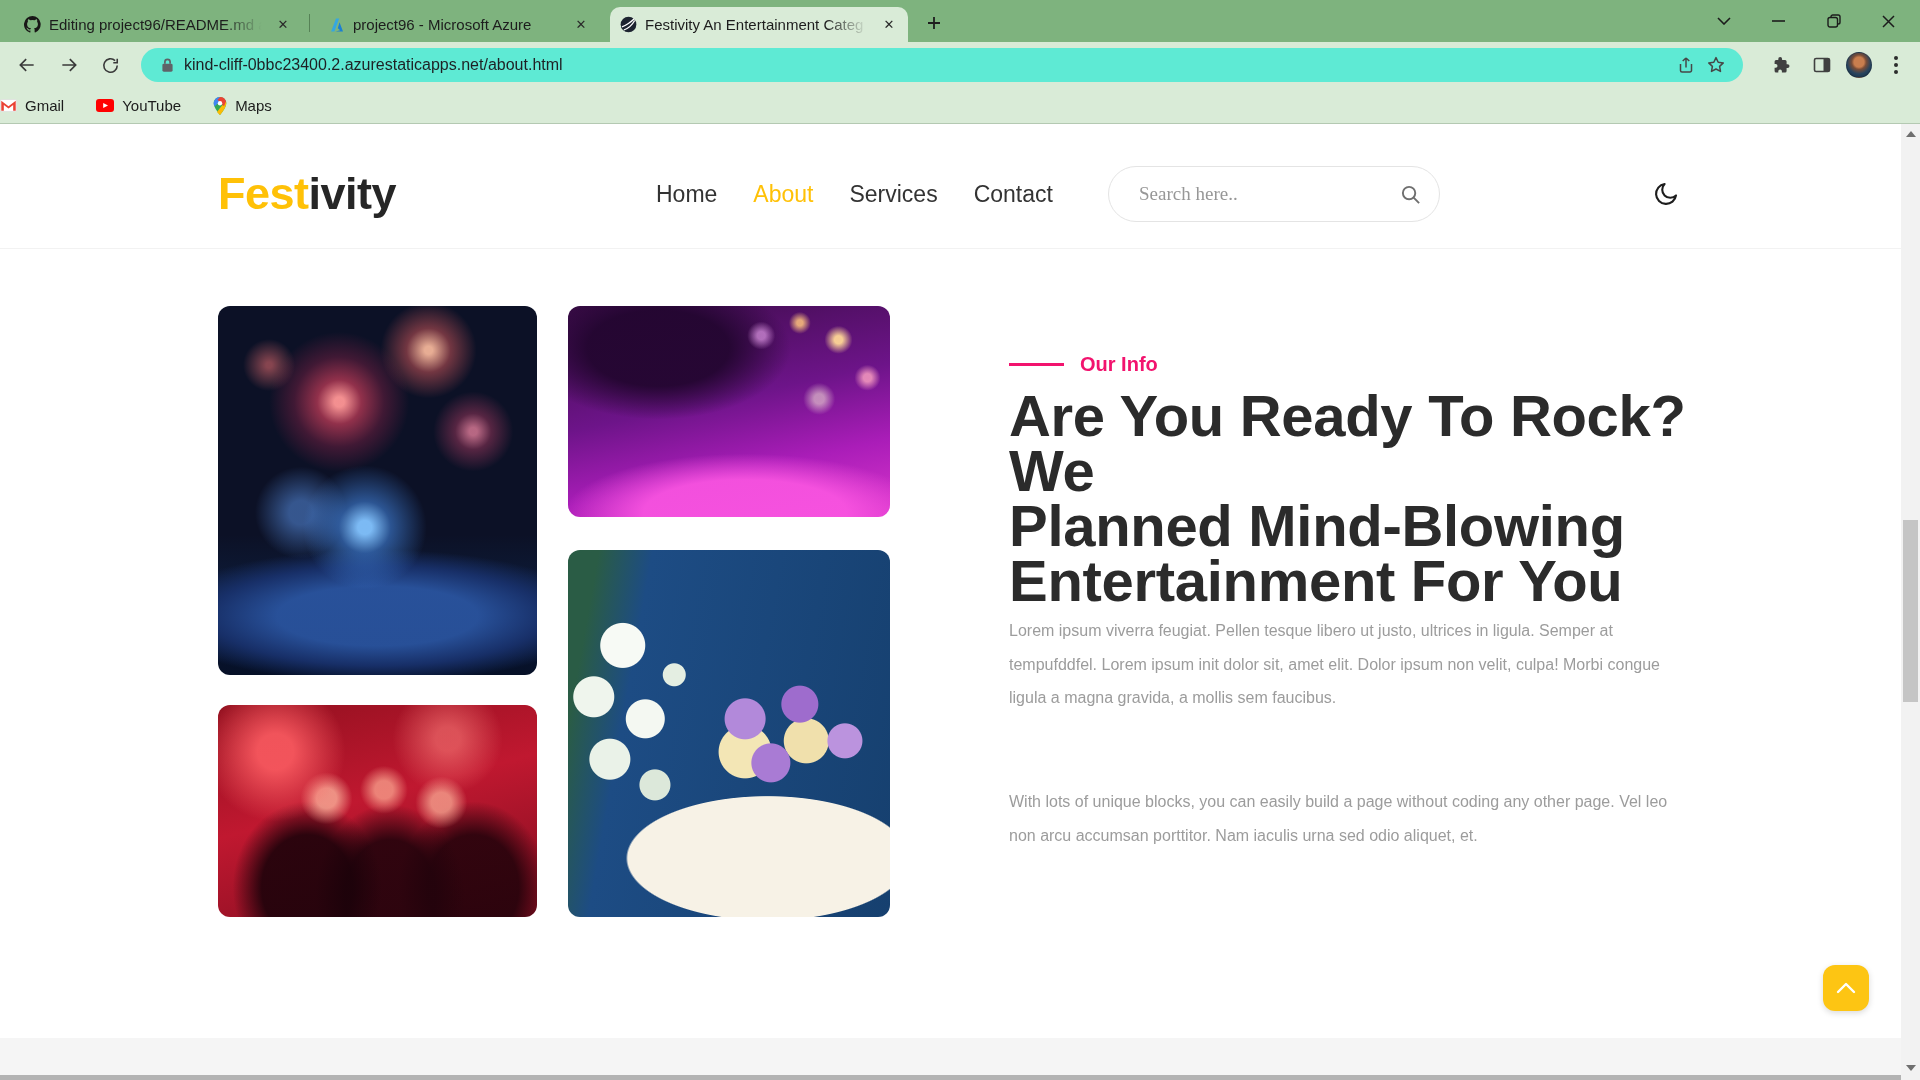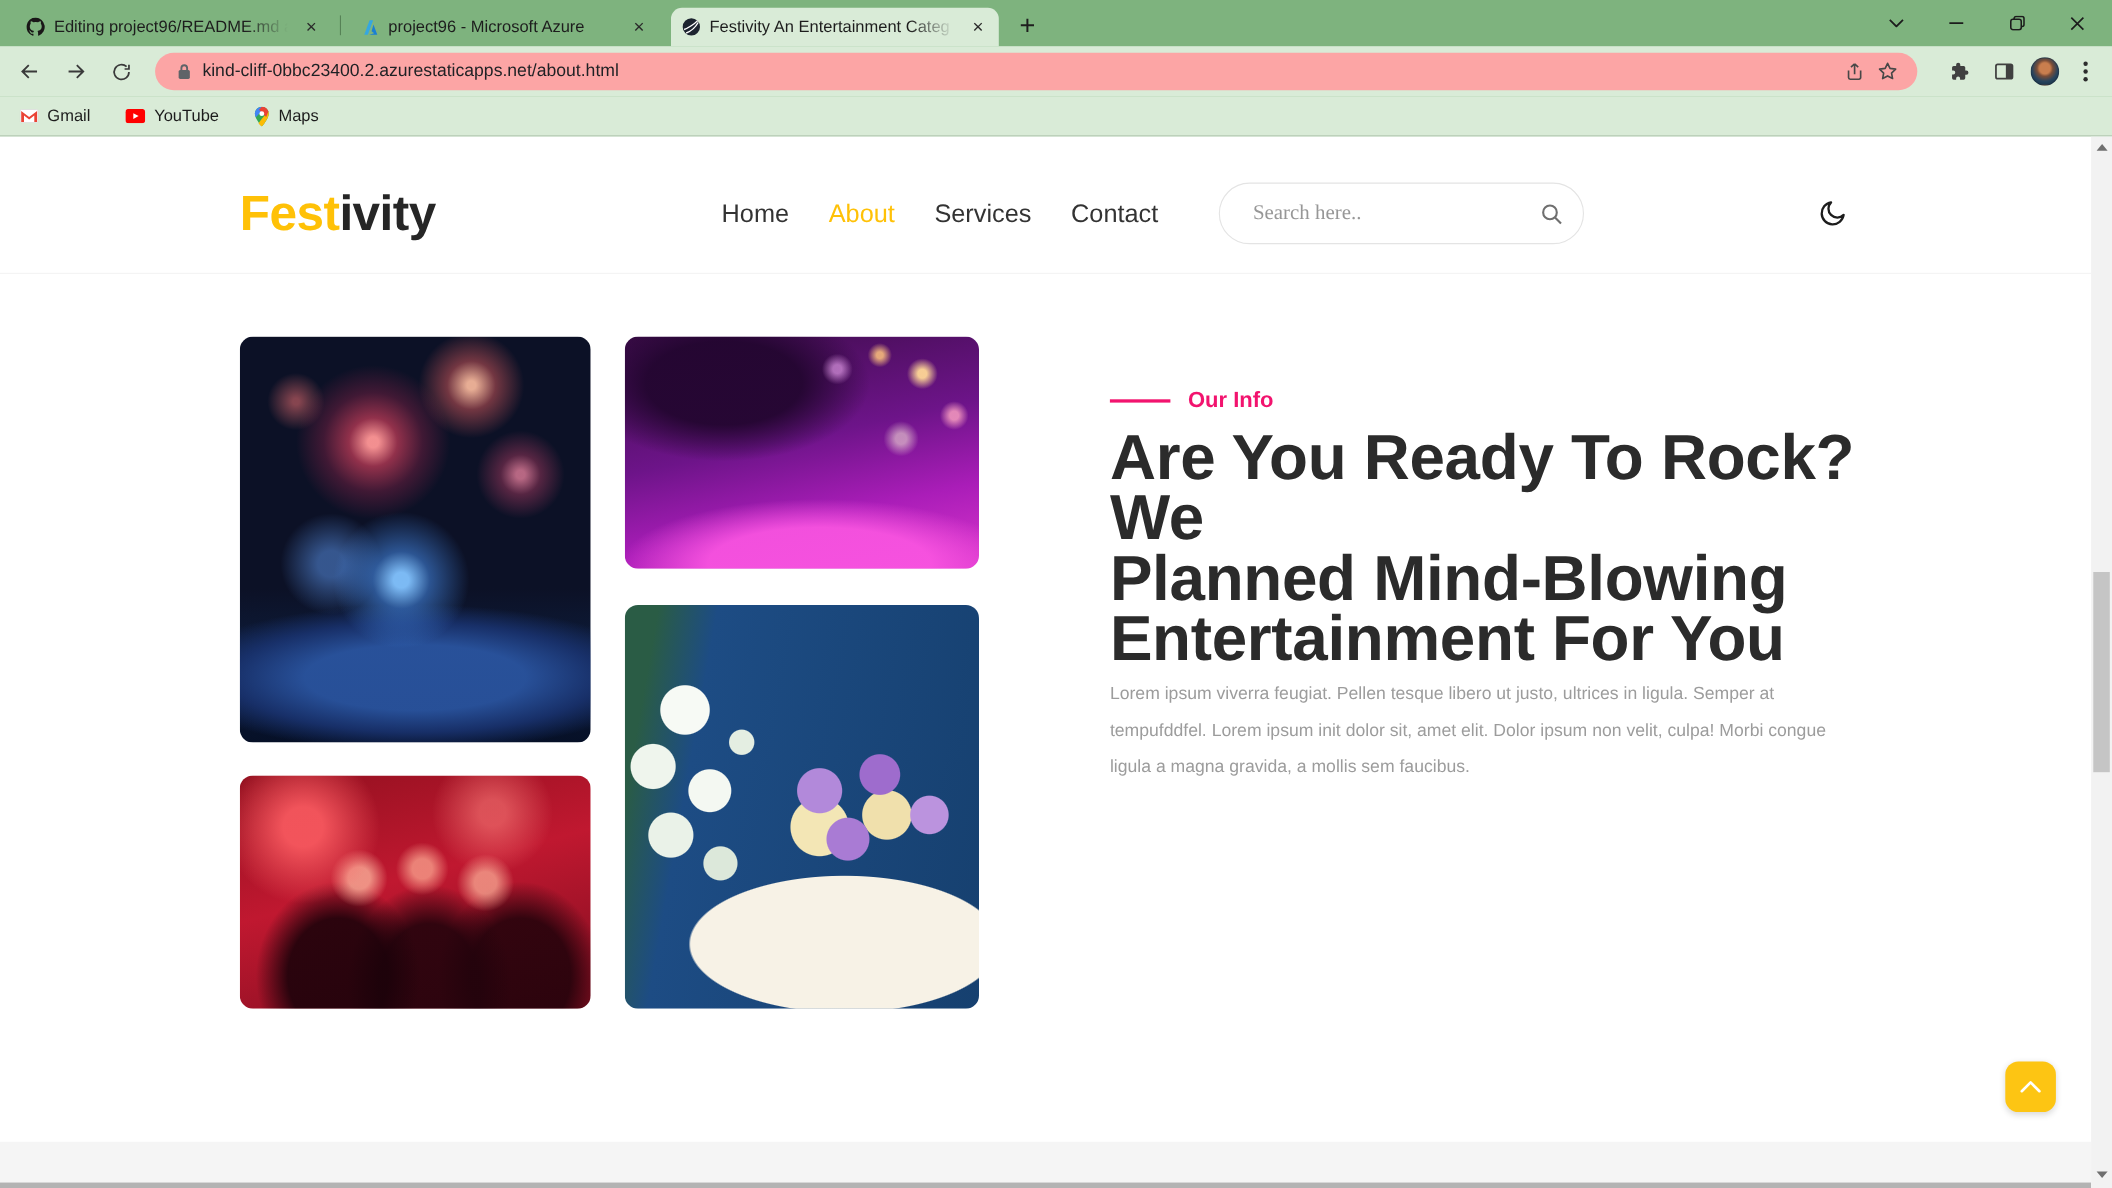--- a/index.html
+++ b/index.html
@@ -28,37 +28,37 @@
     display:flex;align-items:center;justify-content:center;}
   .win-controls{position:absolute;right:4px;top:0;height:42px;display:flex;}
   .win-btn{width:55px;height:42px;display:flex;align-items:center;justify-content:center;}
 
   
   .toolbar{position:absolute;top:42px;left:0;right:0;height:46px;background:#D9EBD7;}
   .nav-btn{position:absolute;top:6px;width:34px;height:34px;border-radius:50%;
     display:flex;align-items:center;justify-content:center;}
   .btn-back{left:10px;}.btn-forward{left:52px;}.btn-reload{left:93px;}
   .urlbar{position:absolute;left:141px;top:6px;width:1602px;height:34px;border-radius:17px;
-    background:#fca5a5;display:flex;align-items:center;padding:0 12px;}
+    background:#5eead4;display:flex;align-items:center;padding:0 12px;}
   .urlbar .lock{margin:0 10px 0 8px;display:flex;}
   .url-text{font-size:16px;color:#1e2124;white-space:nowrap;}
   .urlbar .spacer{flex:1;}
   .pill-icon{width:30px;height:30px;display:flex;align-items:center;justify-content:center;}
   .right-icons{position:absolute;right:8px;top:6px;height:34px;display:flex;align-items:center;gap:8px;}
   .tool-icon{width:32px;height:32px;display:flex;align-items:center;justify-content:center;}
   .avatar{width:26px;height:26px;border-radius:50%;
     background:radial-gradient(circle at 50% 38%,#c97e4e 0 26%,#7a4d37 38%,#27445e 62%,#14273a 100%);
     border:1px solid rgba(0,0,0,.15);}
   .dots{display:flex;flex-direction:column;gap:3px;align-items:center;}
   .dots i{width:4px;height:4px;border-radius:50%;background:#2c2c2c;}
 
   
   .bookmarks{position:absolute;top:88px;left:0;right:0;height:36px;background:#D9EBD7;
     border-bottom:1px solid rgba(50,80,50,.22);display:flex;align-items:center;gap:32px;
-    padding-left:18px;font-size:15px;color:#1c1c1c;}
+    font-size:15px;color:#1c1c1c;}
   .bookmark{display:flex;align-items:center;gap:8px;}
 
   
   .page{position:absolute;top:124px;left:0;right:0;height:956px;background:#fff;overflow:hidden;}
 
   .scrollbar{position:absolute;top:0;right:0;width:19px;height:956px;background:#F2F2F2;z-index:60;}
   .sb-thumb{position:absolute;left:2px;right:2px;top:396px;height:182px;background:#C5C5C5;}
   .sb-arrow{position:absolute;left:0;width:19px;height:16px;display:flex;align-items:center;justify-content:center;}
   .sb-up{top:2px;}.sb-down{bottom:4px;}
   .tri-up{width:0;height:0;border-left:5px solid transparent;border-right:5px solid transparent;border-bottom:6px solid #6f6f6f;}
@@ -345,20 +345,21 @@
     <div class="kicker">
       <span class="bar"></span>
       <span class="txt">Our Info</span>
     </div>
     <div class="about-heading">
       <span>Are You Ready To Rock? We</span>
       <span>Planned Mind-Blowing</span>
       <span>Entertainment For You</span>
     </div>
     <p class="para para1">Lorem ipsum viverra feugiat. Pellen tesque libero ut justo, ultrices in ligula. Semper at tempufddfel. Lorem ipsum init dolor sit, amet elit. Dolor ipsum non velit, culpa! Morbi congue ligula a magna gravida, a mollis sem faucibus.</p>
+    <p class="para para2">With lots of unique blocks, you can easily build a page without coding any other page. Vel leo non arcu accumsan porttitor. Nam iaculis urna sed odio aliquet, et.</p>
 
     <div class="footer-light"></div>
     <div class="footer-dark"></div>
 
     <div class="scrolltop">
       <svg width="20" height="12" viewBox="0 0 20 12" fill="none" stroke="#fff" stroke-width="2.4" stroke-linecap="round" stroke-linejoin="round">
           <path d="M2 10l8-8 8 8"></path>
         </svg>
     </div>
 

